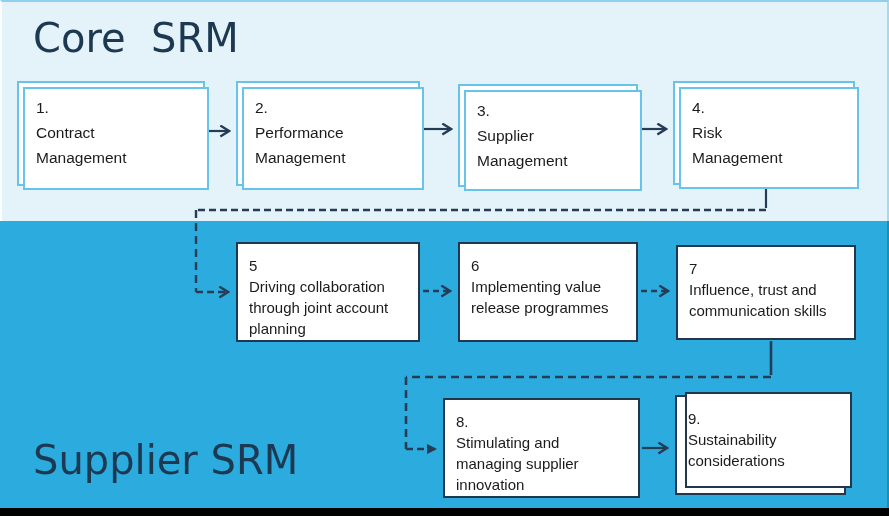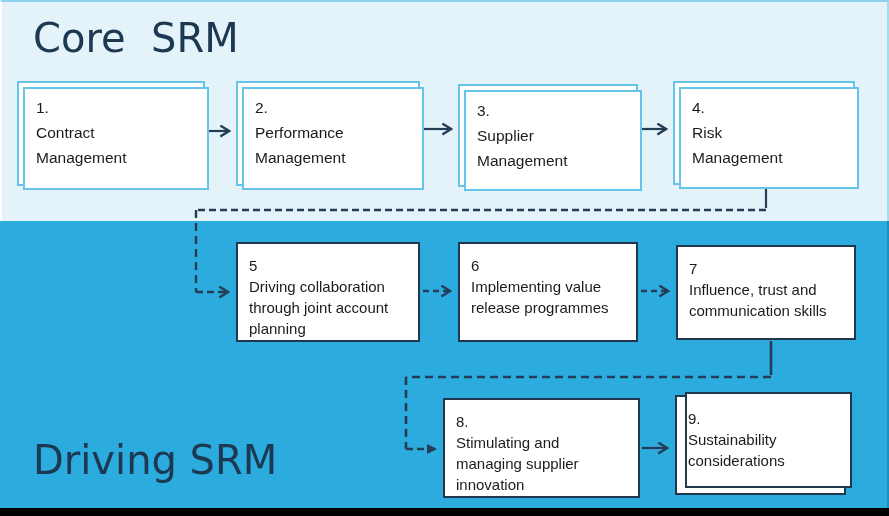--- a/index.html
+++ b/index.html
@@ -66,21 +66,21 @@
 </head>
 <body>
 
 <div class="canvas">
 
   <div class="core-section"></div>
   <div class="advanced-section"></div>
   <div class="bottom-bar"></div>
 
   <div class="title title-core">Core  SRM</div>
-  <div class="title title-advanced">Driving SRM</div>
+  <div class="title title-advanced">Supplier SRM</div>
 
   <svg class="connectors" width="889" height="516" viewBox="0 0 889 516">
     <defs>
       <marker id="chev" viewBox="0 0 12 12" refX="10" refY="6" markerWidth="13" markerHeight="13" orient="auto" markerUnits="userSpaceOnUse">
         <path d="M2,1 L10,6 L2,11" fill="none" stroke="#243c55" stroke-width="2.2"></path>
       </marker>
       <marker id="tri" viewBox="0 0 11 10" refX="9" refY="5" markerWidth="11" markerHeight="10" orient="auto" markerUnits="userSpaceOnUse">
         <path d="M0,0 L10,5 L0,10 Z" fill="#243c55"></path>
       </marker>
     </defs>

